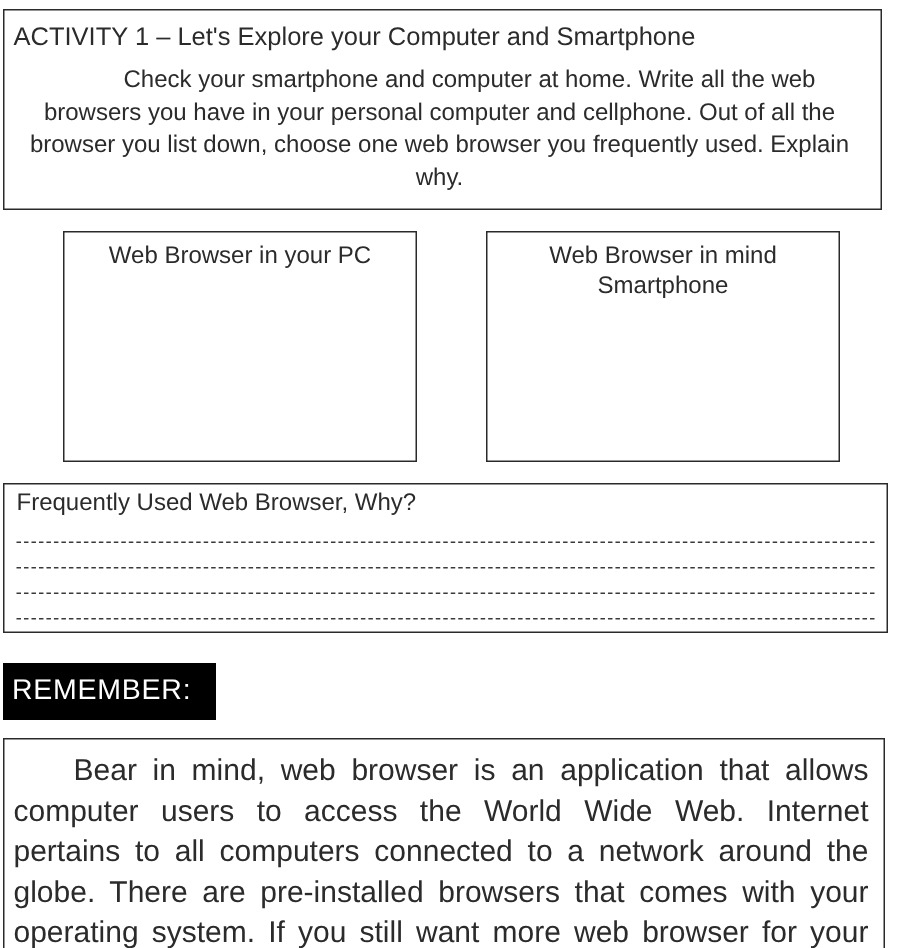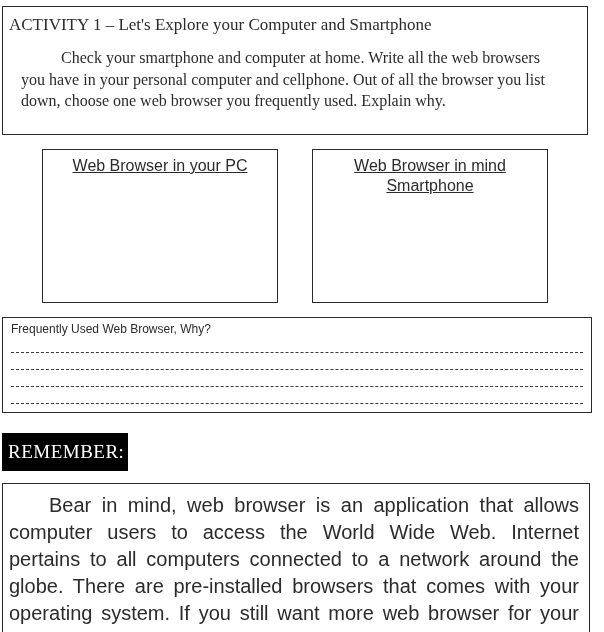--- a/index.html
+++ b/index.html
@@ -12,75 +12,73 @@
   }
   .page {
     width: 604px;
     box-sizing: border-box;
     padding: 6px 6px 10px 0;
   }
   .activity-box {
     border: 1.5px solid #2a2a2a;
     padding: 6px 10px 10px 6px;
     margin: 0 10px 0 2px;
-    font-family: Liberation Serif, serif;
   }
   .activity-title {
     font-size: 17px;
     margin: 2px 0 8px 0;
   }
   .activity-body {
     font-size: 16px;
     line-height: 1.35;
-    margin: 12px;
+    margin: 0;
+    text-align: center;
   }
   .activity-body-indent {
     display:inline-block;
     width: 40px;
   }
   .two-boxes {
     display: flex;
-    gap: 34px;
+    gap: 46px;
     margin: 14px 28px 0 42px;
-    text-decoration: underline;
   }
   .browser-box {
     border: 1.5px solid #2a2a2a;
     width: 236px;
     height: 154px;
     box-sizing: border-box;
     padding: 6px 8px;
     text-align: center;
     font-size: 16px;
     line-height: 1.25;
   }
   .freq-box {
     border: 1.5px solid #2a2a2a;
     margin: 14px 6px 0 2px;
     padding: 4px 8px 8px 8px;
   }
   .freq-title {
-    font-size: 12px;
+    font-size: 16px;
     margin: 0 0 4px 0;
   }
   .dash-line {
     border: none;
     border-top: 1.5px dashed #3a3a3a;
     height: 0;
     margin: 16px 0 0 0;
   }
   .remember-badge {
     display: inline-block;
     background: #000000;
     color: #ffffff;
     font-size: 19px;
-    padding: 8px 4px 8px 6px;
+    padding: 8px 16px 8px 6px;
     margin: 20px 0 0 2px;
     letter-spacing: 0.5px;
-    font-family: Liberation Serif, serif;
   }
   .remember-box {
     border: 1.5px solid #2a2a2a;
     margin: 12px 8px 0 2px;
     padding: 8px 10px 10px 6px;
   }
   .remember-body {
     text-align: justify;
     font-size: 20px;
     line-height: 1.35;

